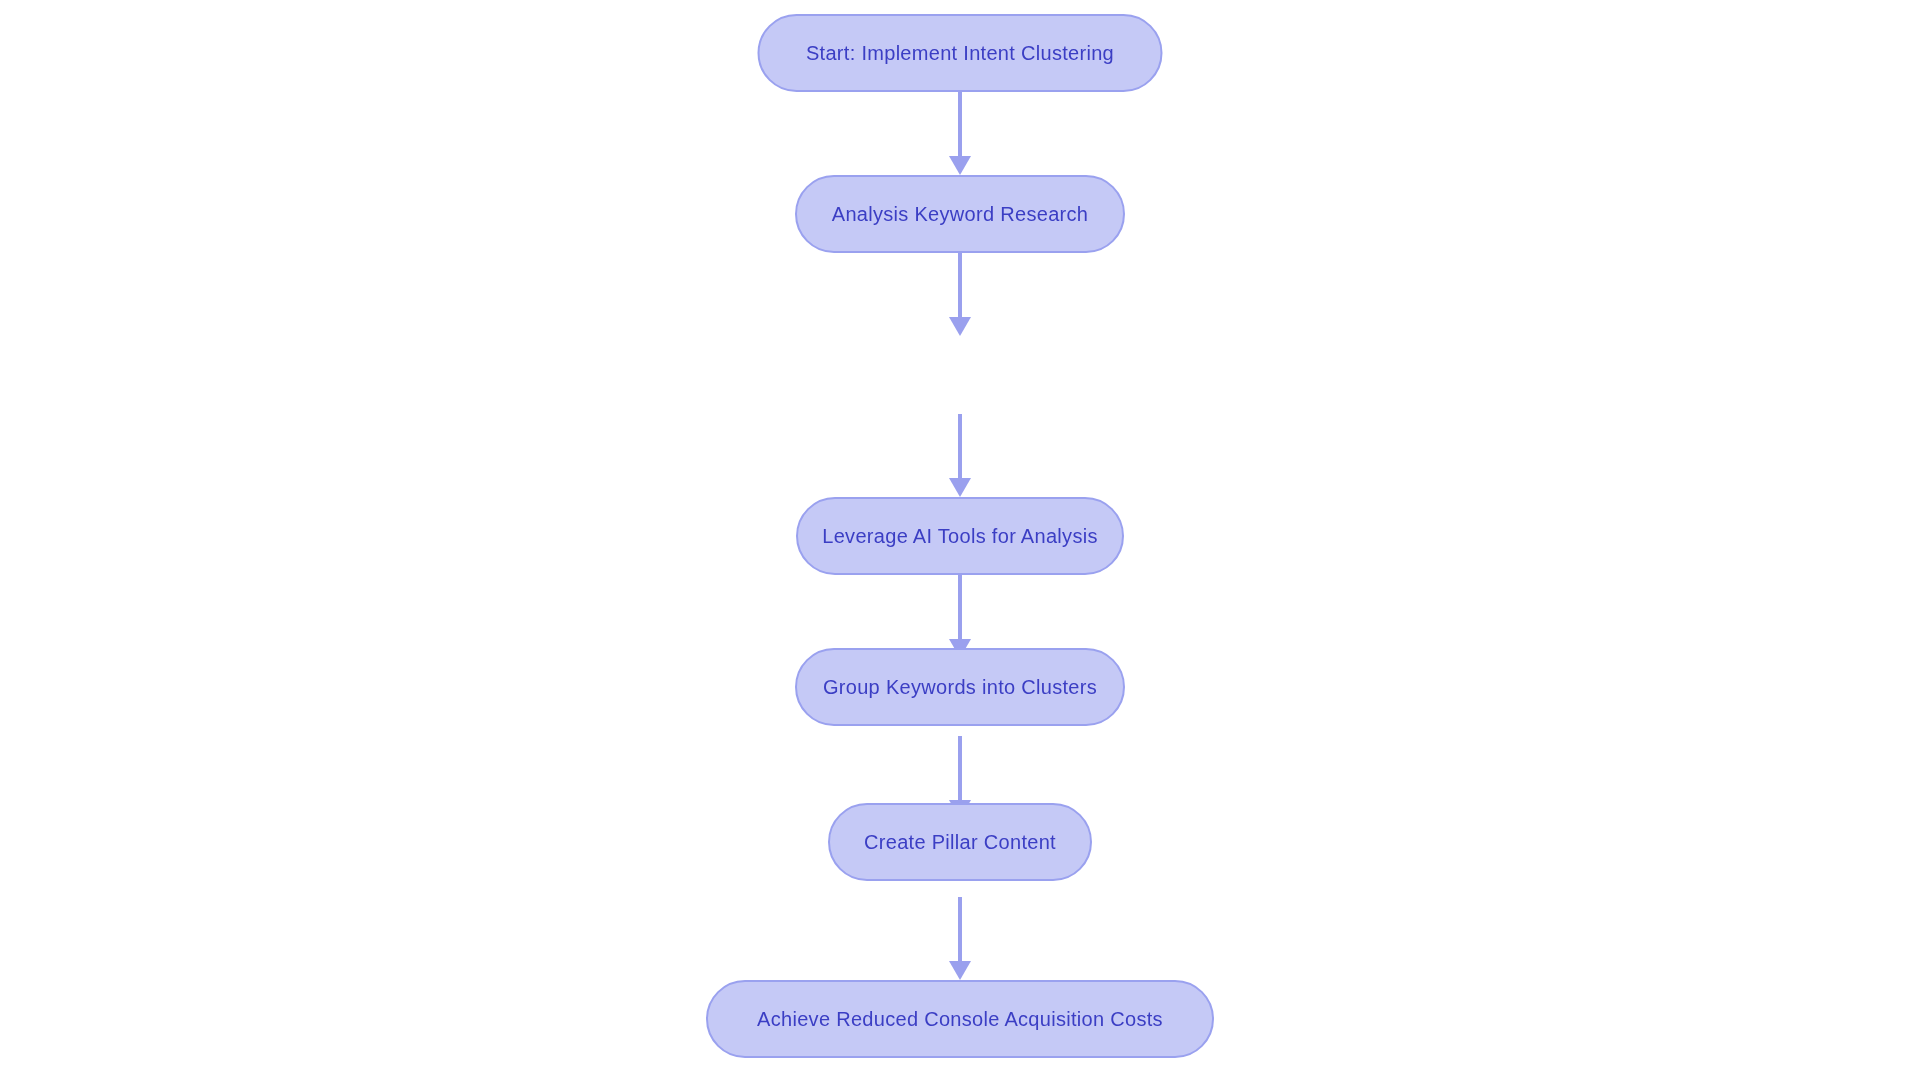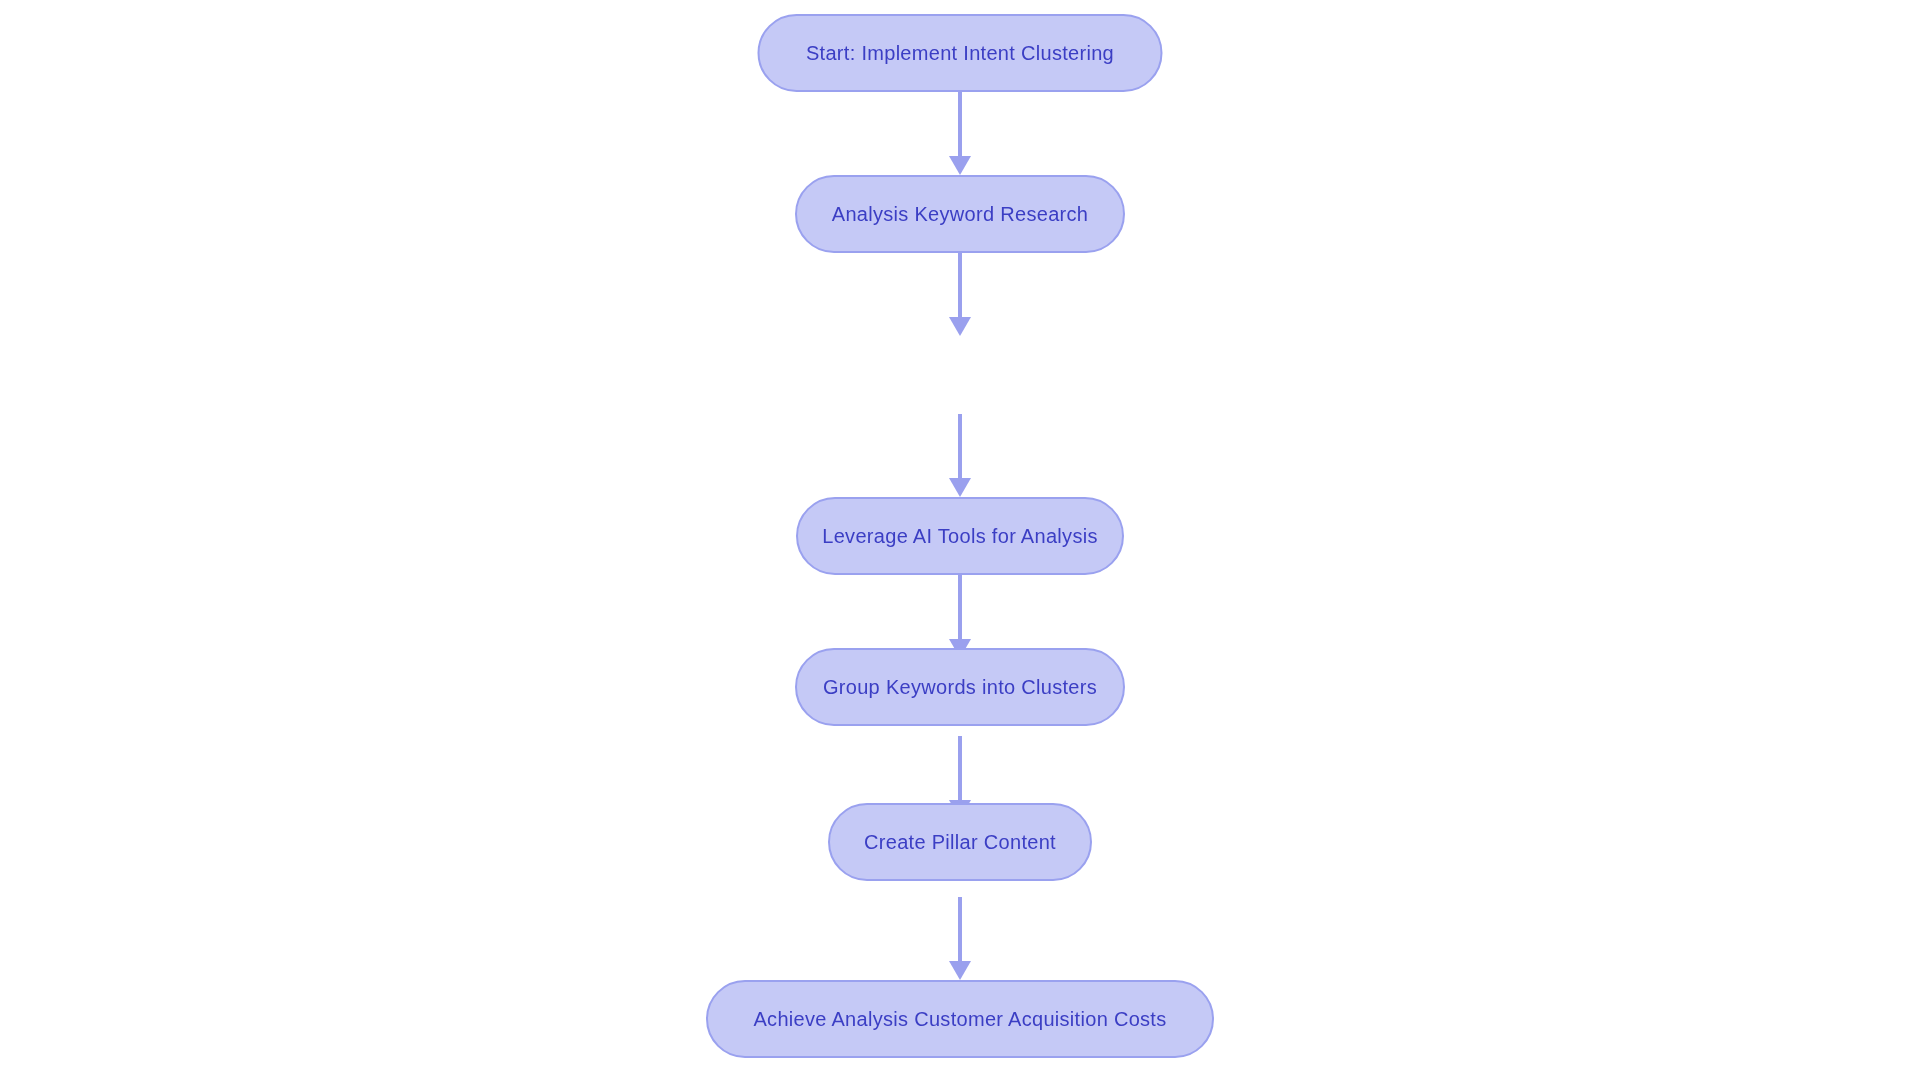--- a/index.html
+++ b/index.html
@@ -108,15 +108,15 @@
     <div class="arrow-head"></div>
   </div>
 
   <div class="node n5">Create Pillar Content</div>
 
   <div class="arrow a5">
     <div class="arrow-line"></div>
     <div class="arrow-head"></div>
   </div>
 
-  <div class="node n6">Achieve Analysis Customer Acquisition Costs</div>
+  <div class="node n6">Achieve Reduced Console Acquisition Costs</div>
 
 </div>
 
 </body></html>

